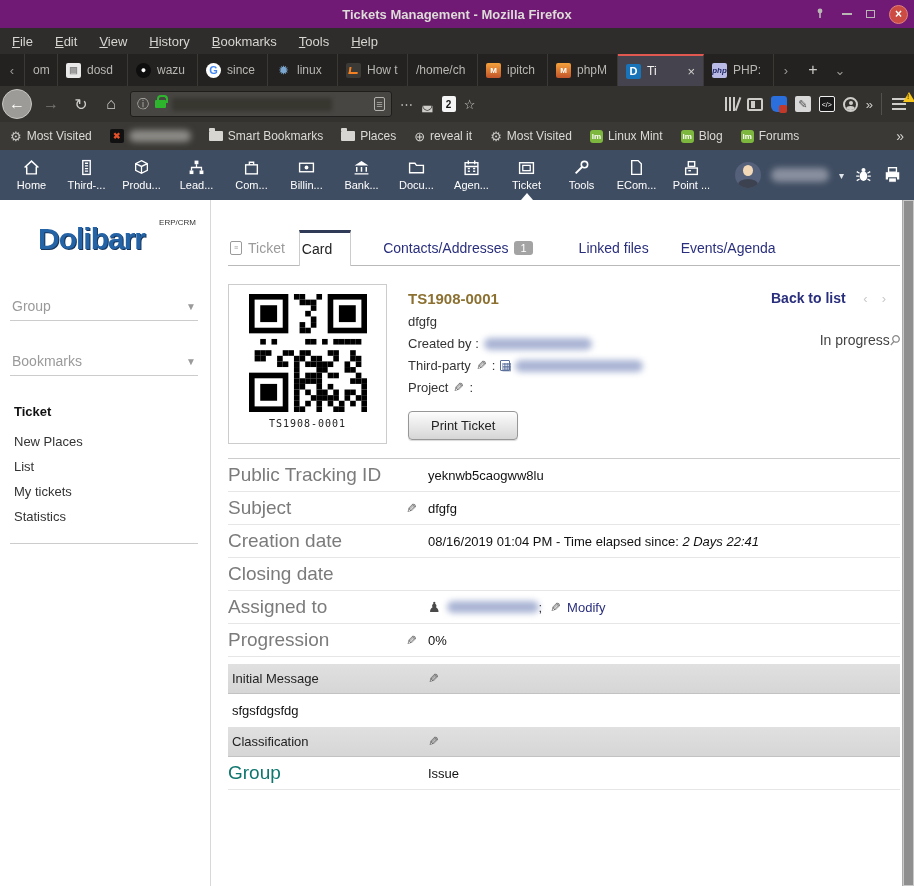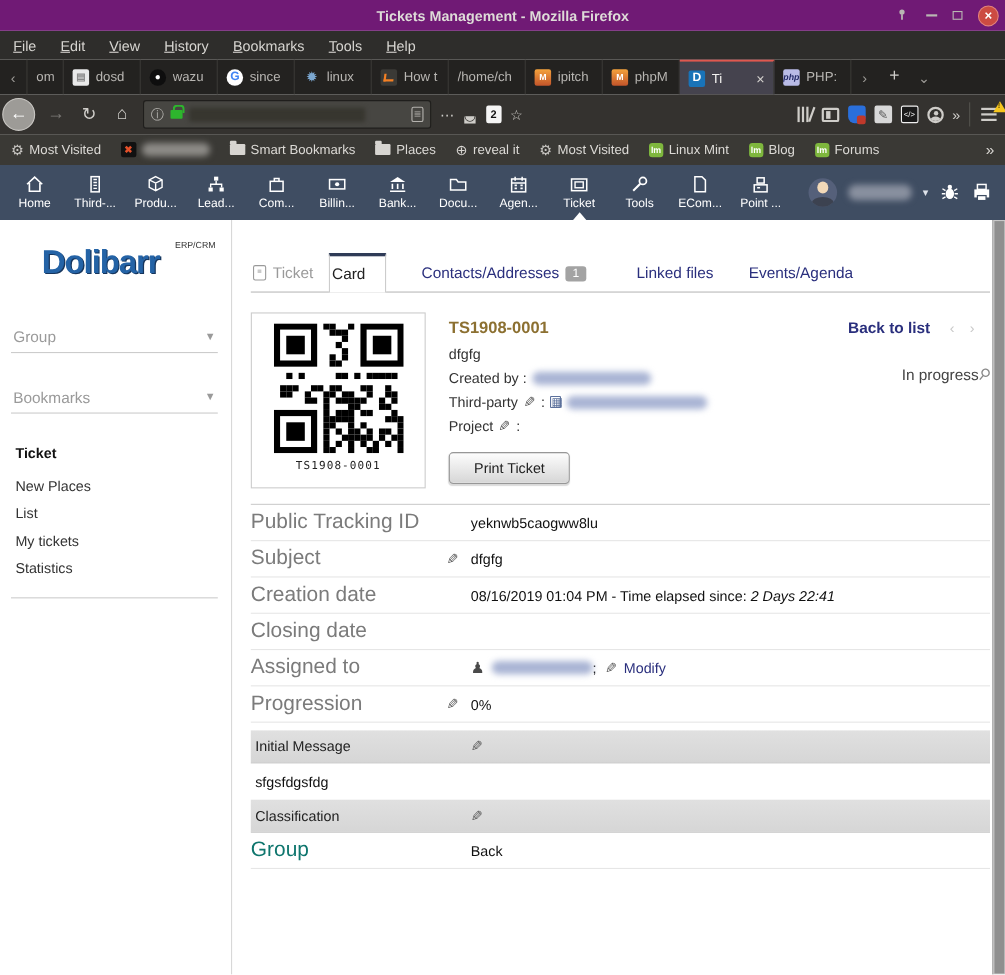--- a/index.html
+++ b/index.html
@@ -664,20 +664,20 @@
 
     <div class="sec-bar" style="margin-top:0">
       <span class="sec-title">Classification</span>
       <span class="pencil">✎</span>
     </div>
 
 
     <div class="frow">
       <div class="flabel" style="color:#0f766e">Group</div>
       <div class="fedit"></div>
-      <div class="fval">Back</div>
+      <div class="fval">Issue</div>
     </div>
 
     <div class="scrollbar">
         <div class="scroll-thumb"></div>
       </div>
   </div>
 </div>
 
 </body></html>

